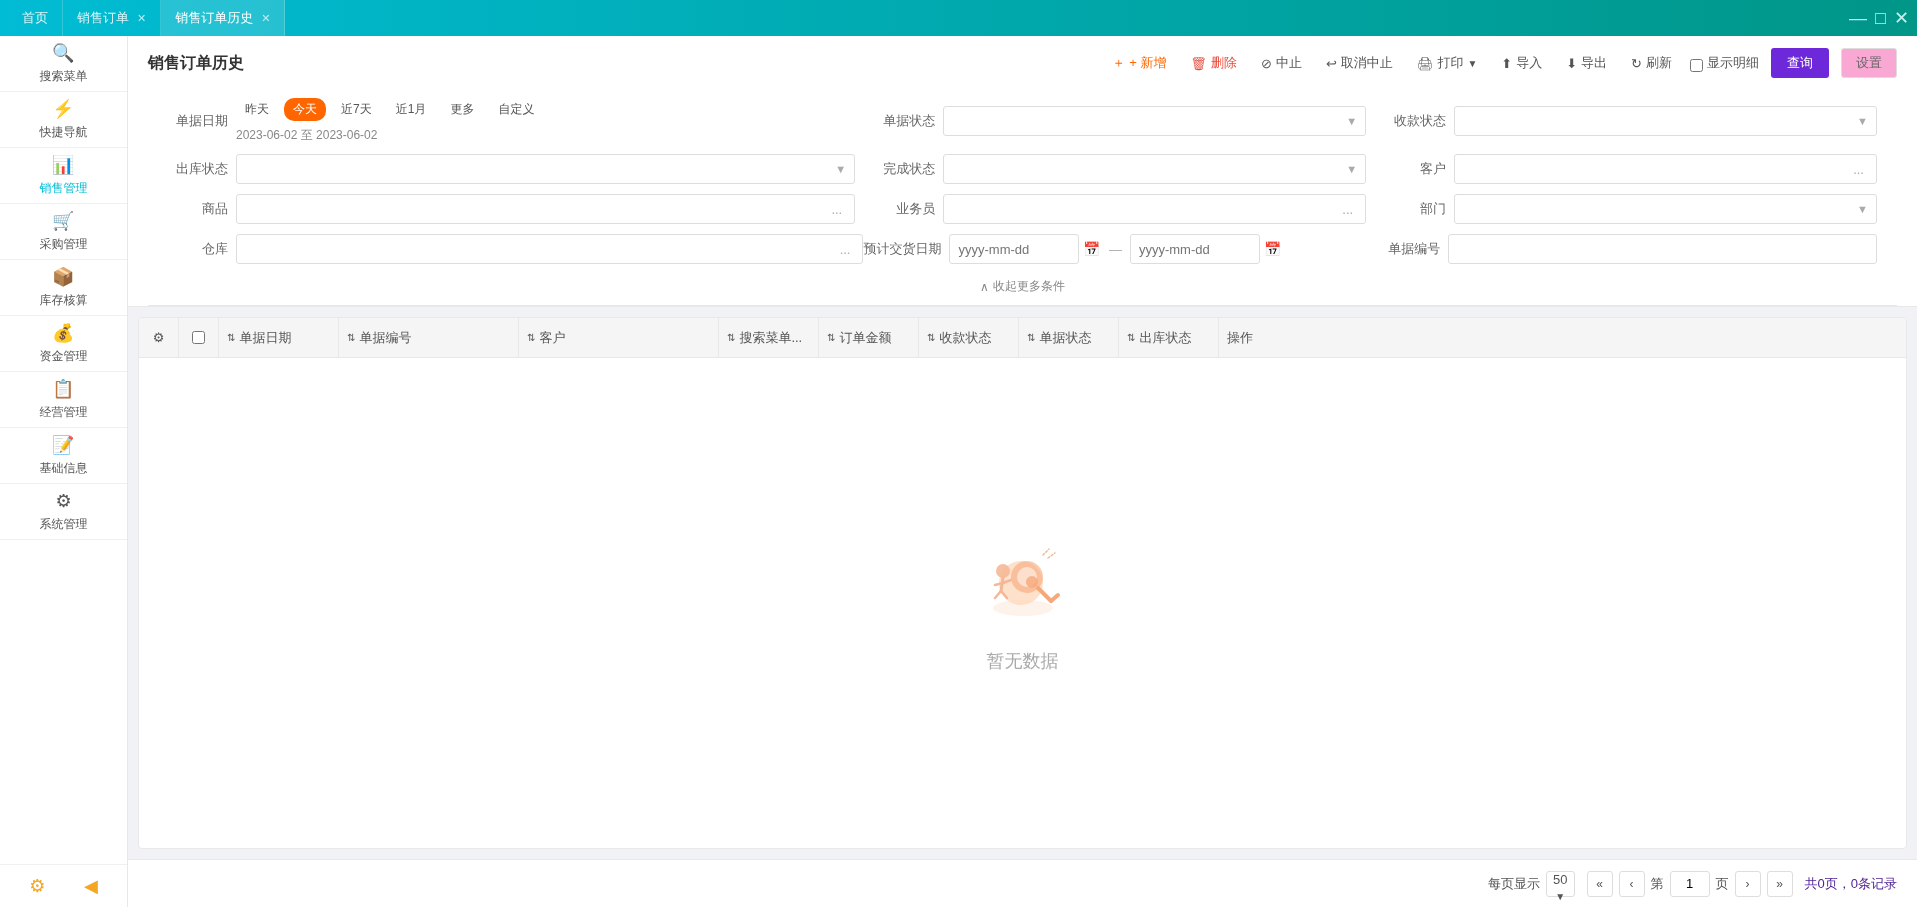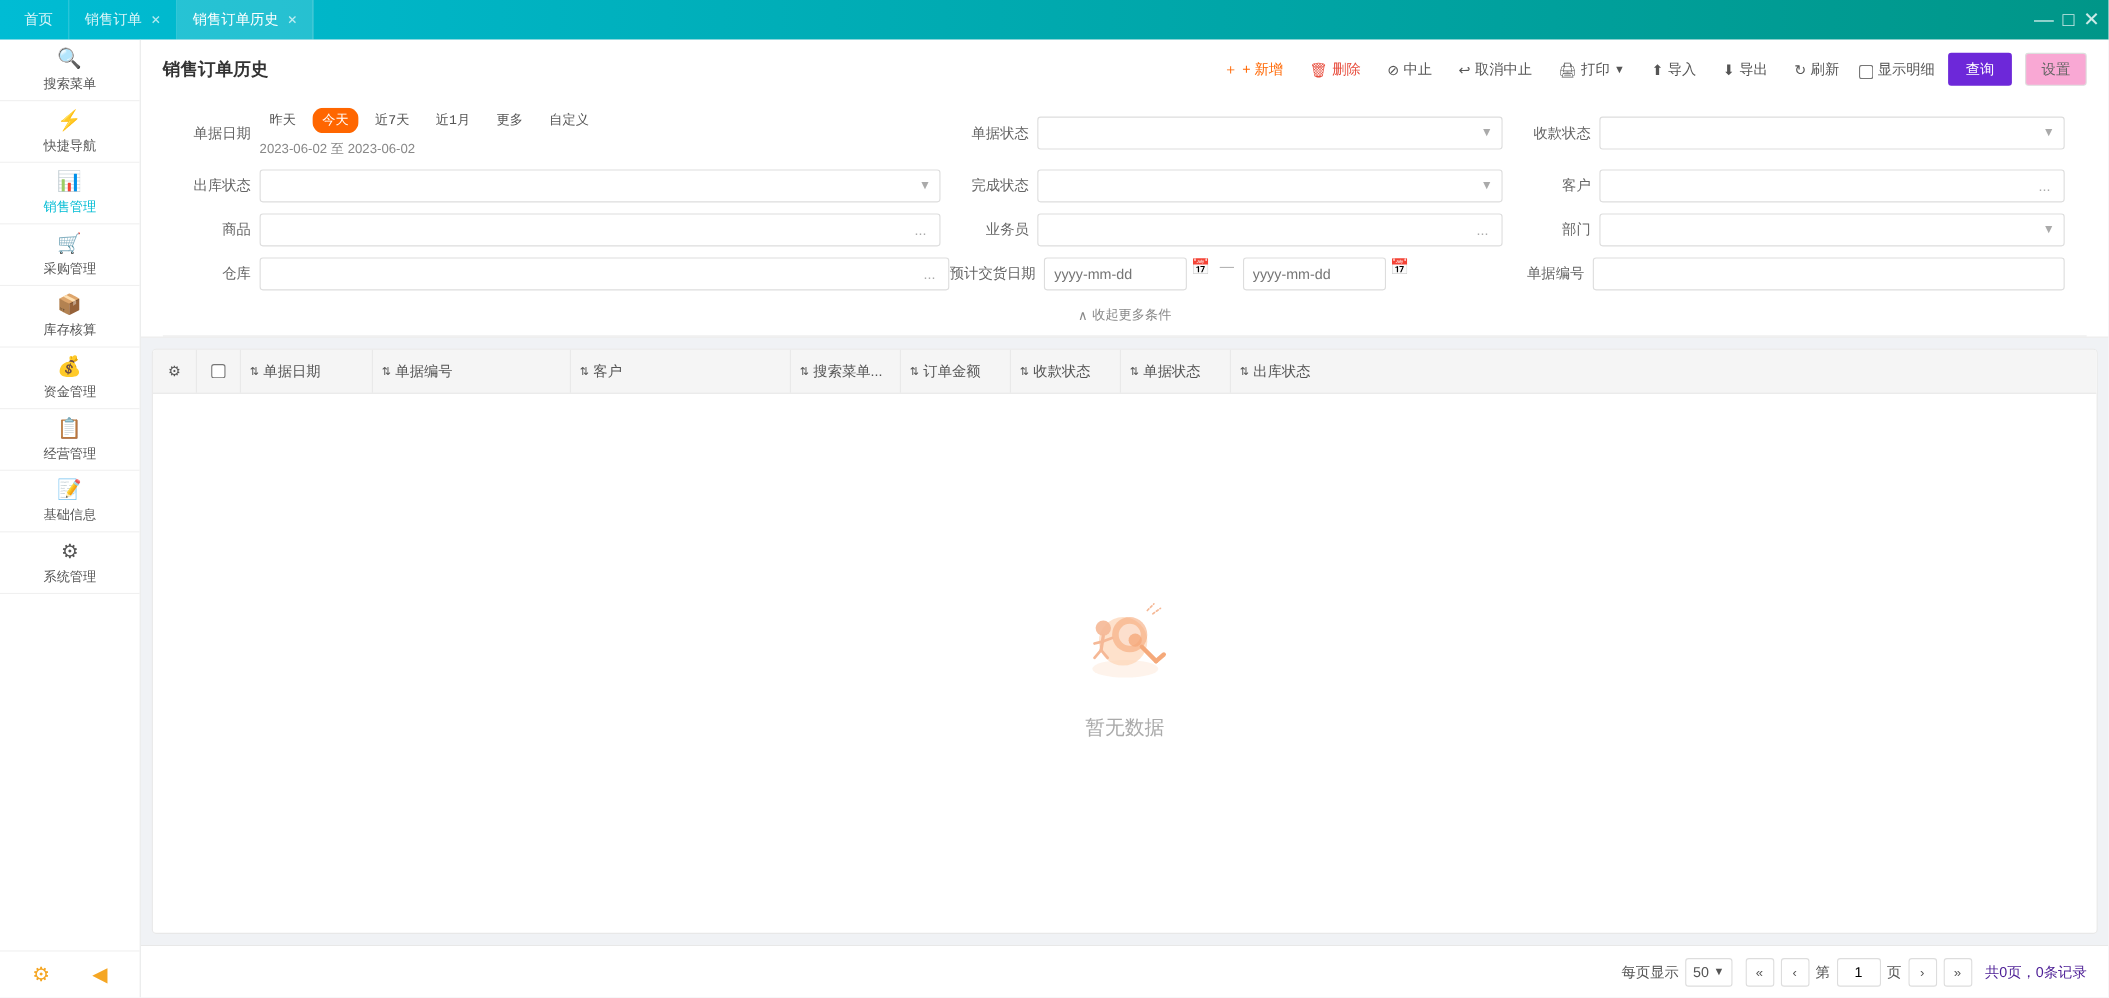--- a/index.html
+++ b/index.html
@@ -206,39 +206,39 @@
       color: #aaa;
       background: #fff;
       outline: none;
     }
     .filter-dots { color: #aaa; cursor: pointer; padding: 0 4px; }
     .date-options {
       display: flex;
       flex-direction: column;
       gap: 4px;
     }
-    .date-btns { display: flex; gap: 6px; align-items: flex-end; font-family: Liberation Mono, monospace; }
+    .date-btns { display: flex; gap: 6px; align-items: flex-end; }
     .date-btn {
       padding: 2px 8px;
       border-radius: 10px;
       font-size: 12px;
       cursor: pointer;
       color: #555;
       border: 1px solid transparent;
     }
     .date-btn.active {
       background: #ff6600;
       color: #fff;
     }
     .date-range { font-size: 12px; color: #888; margin-top: 2px; }
 
     
     .date-input-group {
       display: flex;
-      align-items: flex-start;
+      align-items: center;
       gap: 4px;
       flex: 1;
     }
     .date-input {
       height: 30px;
       border: 1px solid #ddd;
       border-radius: 3px;
       padding: 0 8px;
       font-size: 13px;
       color: #aaa;
@@ -344,20 +344,21 @@
     .select-box {
       height: 26px;
       border: 1px solid #ddd;
       border-radius: 3px;
       padding: 0 6px;
       font-size: 13px;
       display: flex;
       align-items: center;
       gap: 4px;
       cursor: pointer;
+      flex-direction: column;
     }
     .page-nav {
       display: flex;
       align-items: center;
       gap: 6px;
     }
     .page-nav-btn {
       width: 26px;
       height: 26px;
       border: 1px solid #ddd;
@@ -642,20 +643,23 @@
           <span>收款状态</span>
         </div>
         <div class="th th-status">
           <span style="font-size:10px;">⇅</span>
           <span>单据状态</span>
         </div>
         <div class="th th-out">
           <span style="font-size:10px;">⇅</span>
           <span>出库状态</span>
         </div>
+        <div class="th th-action">
+          <span>操作</span>
+        </div>
       </div>
 
       <div class="empty-state">
         <svg class="empty-icon" viewBox="0 0 100 100" xmlns="http://www.w3.org/2000/svg">
           <ellipse cx="50" cy="75" rx="30" ry="8" fill="#fde8d8" opacity="0.5"></ellipse>
           <circle cx="48" cy="50" r="22" fill="#fdd4b5" opacity="0.7"></circle>
           <circle cx="54" cy="44" r="16" fill="#f5a97a" opacity="0.6"></circle>
           <circle cx="54" cy="44" r="10" fill="#fff" opacity="0.5"></circle>
           <circle cx="59" cy="49" r="6" fill="#f5a97a" opacity="0.8"></circle>
           <line x1="65" y1="55" x2="78" y2="68" stroke="#f5a97a" stroke-width="4" stroke-linecap="round"></line>

